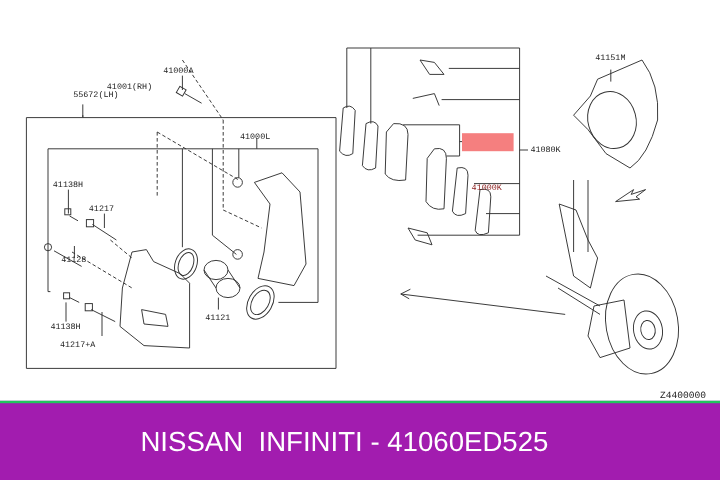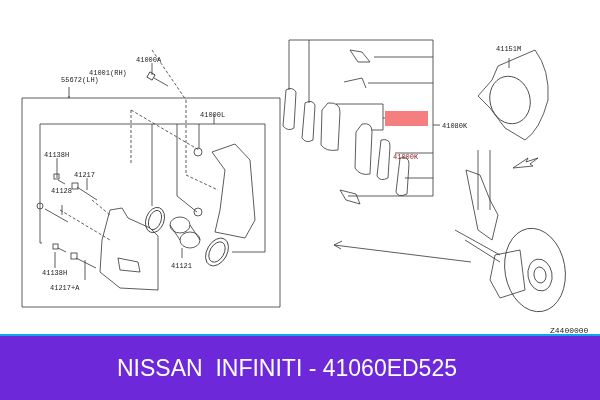--- a/index.html
+++ b/index.html
@@ -1,20 +1,20 @@
 <!DOCTYPE html>
 <html><head>
 <meta charset="utf-8">
 <style>
   html, body { margin:0; padding:0; }
   body { width:600px; height:400px; background:#ffffff; position:relative; overflow:hidden; font-family:"Liberation Sans", sans-serif; }
   #diagram { position:absolute; left:0; top:0; width:600px; height:334px; }
   .lbl { position:absolute; font-family:Liberation Mono, monospace; font-size:7px; color:#222; white-space:nowrap; line-height:8px;text-align:right; }
   .hl { position:absolute; background:#f57f7f; }
-  #footer { position:absolute; left:0; top:334px; width:600px; height:66px; background:#6d28d9; border-top:2px solid #0ea5e9; box-sizing:border-box; display:flex; align-items:center; justify-content:center; }
+  #footer { position:absolute; left:0; top:334px; width:600px; height:66px; background:#a21caf; border-top:2px solid #22c55e; box-sizing:border-box; display:flex; align-items:center; justify-content:center; }
   #footer-text { color:#ffffff; font-family:"Liberation Sans", sans-serif; font-size:23px; letter-spacing:0px; display:flex; gap:0; }
   .ft-gap { display:inline-block; width:26px; }
 </style>
 </head>
 <body>
 
 <div id="diagram">
   <svg width="600" height="334" viewBox="0 0 600 334" style="position:absolute;left:0;top:0;">
     <g fill="none" stroke="#333" stroke-width="0.8">
 
@@ -124,21 +124,21 @@
       <polyline points="334,245 341,249"></polyline>
     </g>
   </svg>
 
   <div class="lbl" style="left:61px;top:69px;margin-left:28px;">41001(RH)</div>
   <div class="lbl" style="left:61px;top:76px;">55672(LH)</div>
   <div class="lbl" style="left:136px;top:56px;">41000A</div>
   <div class="lbl" style="left:200px;top:111px;">41000L</div>
   <div class="lbl" style="left:44px;top:151px;">41138H</div>
   <div class="lbl" style="left:74px;top:171px;">41217</div>
-  <div class="lbl" style="left:51px;top:187px;">41128</div>
+  <div class="lbl" style="left:51px;top:213px;">41128</div>
   <div class="lbl" style="left:42px;top:269px;">41138H</div>
   <div class="lbl" style="left:50px;top:284px;">41217+A</div>
   <div class="lbl" style="left:171px;top:262px;">41121</div>
 
   <div class="hl" style="left:385px;top:111px;width:43px;height:15px;"></div>
   <div class="lbl" style="left:393px;top:125px;color:#8a1a1a;margin-top:28px;">41000K</div>
   <div class="lbl" style="left:442px;top:122px;">41080K</div>
   <div class="lbl" style="left:496px;top:45px;">41151M</div>
   <div class="lbl" style="left:550px;top:327px;font-size:8px;">Z4400000</div>
 </div>

